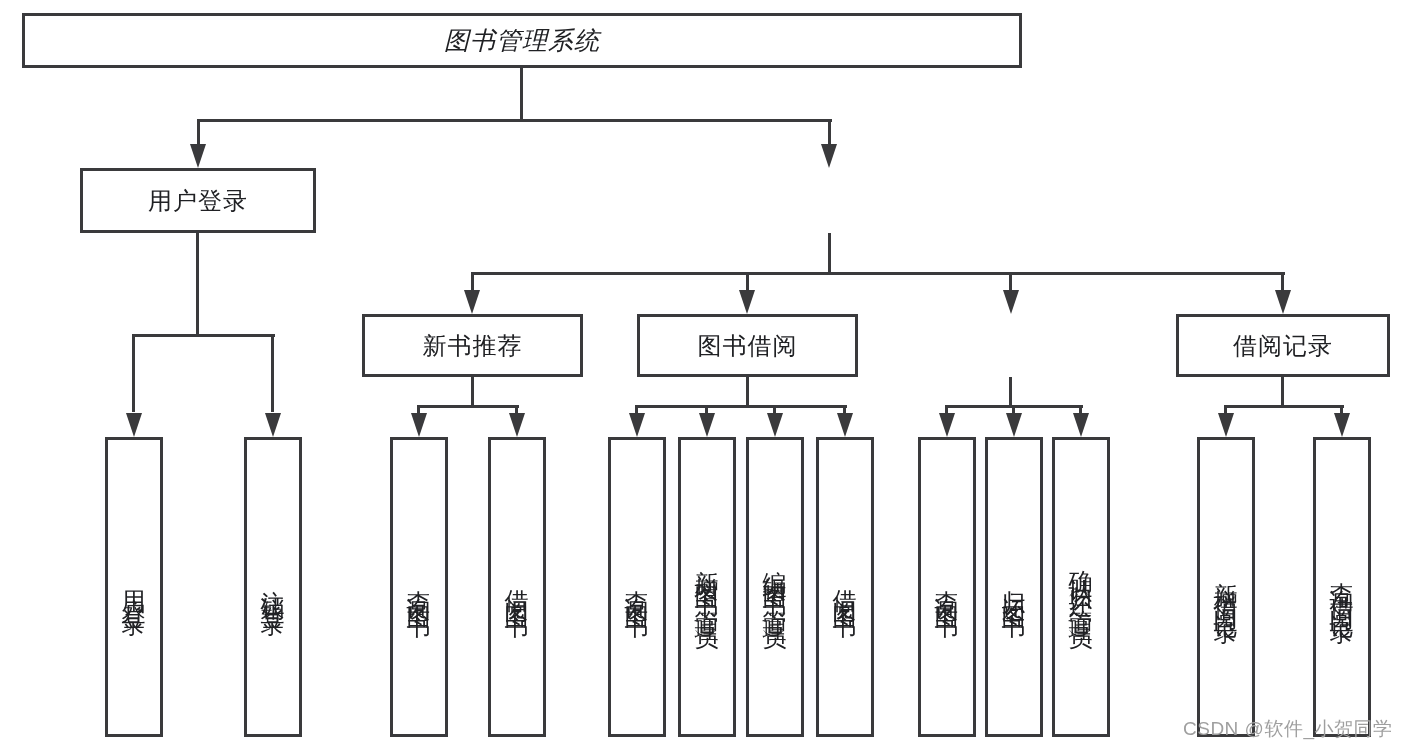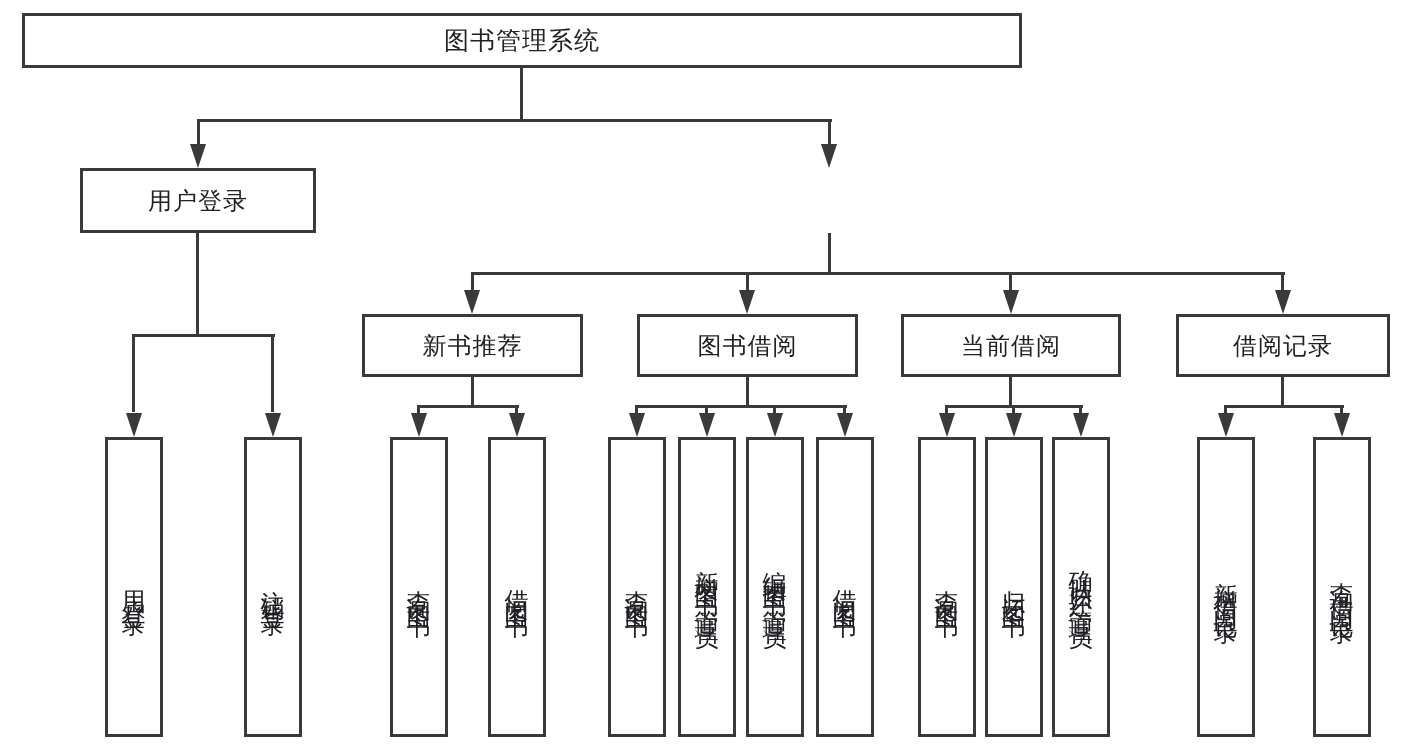--- a/index.html
+++ b/index.html
@@ -18,21 +18,21 @@
   
   .node{
     position:absolute;
     box-sizing:border-box;
     border:3px solid var(--line);
     background:#ffffff;
     display:flex;align-items:center;justify-content:center;
     color:var(--text);
   }
   .h-node{font-size:24px;letter-spacing:1px;line-height:1;}
-  .root-node{font-size:25px;}
+  .root-node{font-size:25px;font-style:italic;}
   .v-node{
     font-size:24px;
     line-height:1.05;
     writing-mode:vertical-rl;
     text-orientation:mixed;
     letter-spacing:8px;
   }
   
   .cv,.ch{position:absolute;background:var(--line);}
   .cv{width:3px;}
@@ -89,23 +89,20 @@
   <div class="cv" style="left:1009px;top:272px;height:20px;"></div>
   <div class="arrow" style="left:1003px;top:290px;"></div>
   <div class="cv" style="left:1281px;top:272px;height:20px;"></div>
   <div class="arrow" style="left:1275px;top:290px;"></div>
 
   <div class="node h-node" style="left:362px;top:314px;width:221px;height:63px;">
     <span>新书推荐</span>
   </div>
   <div class="node h-node" style="left:637px;top:314px;width:221px;height:63px;">
     <span>图书借阅</span>
-  </div>
-  <div class="node h-node" style="left:901px;top:314px;width:220px;height:63px;">
-    <span>当前借阅</span>
   </div>
   <div class="node h-node" style="left:1176px;top:314px;width:214px;height:63px;">
     <span>借阅记录</span>
   </div>
 
   <div class="cv" style="left:471px;top:377px;height:30px;"></div>
   <div class="ch" style="left:418px;top:405px;width:101px;"></div>
   <div class="cv" style="left:417px;top:405px;height:12px;"></div>
   <div class="arrow" style="left:411px;top:413px;"></div>
   <div class="cv" style="left:515px;top:405px;height:12px;"></div>
@@ -175,14 +172,15 @@
     <span>确认归还（管理员）</span>
   </div>
 
   <div class="node v-node" style="left:1197px;top:437px;width:58px;height:300px;">
     <span>新增借阅记录</span>
   </div>
   <div class="node v-node" style="left:1313px;top:437px;width:58px;height:300px;">
     <span>查询借阅记录</span>
   </div>
 
+  <div class="watermark">CSDN @软件_小贺同学</div>
 
 </div>
 
 </body></html>

